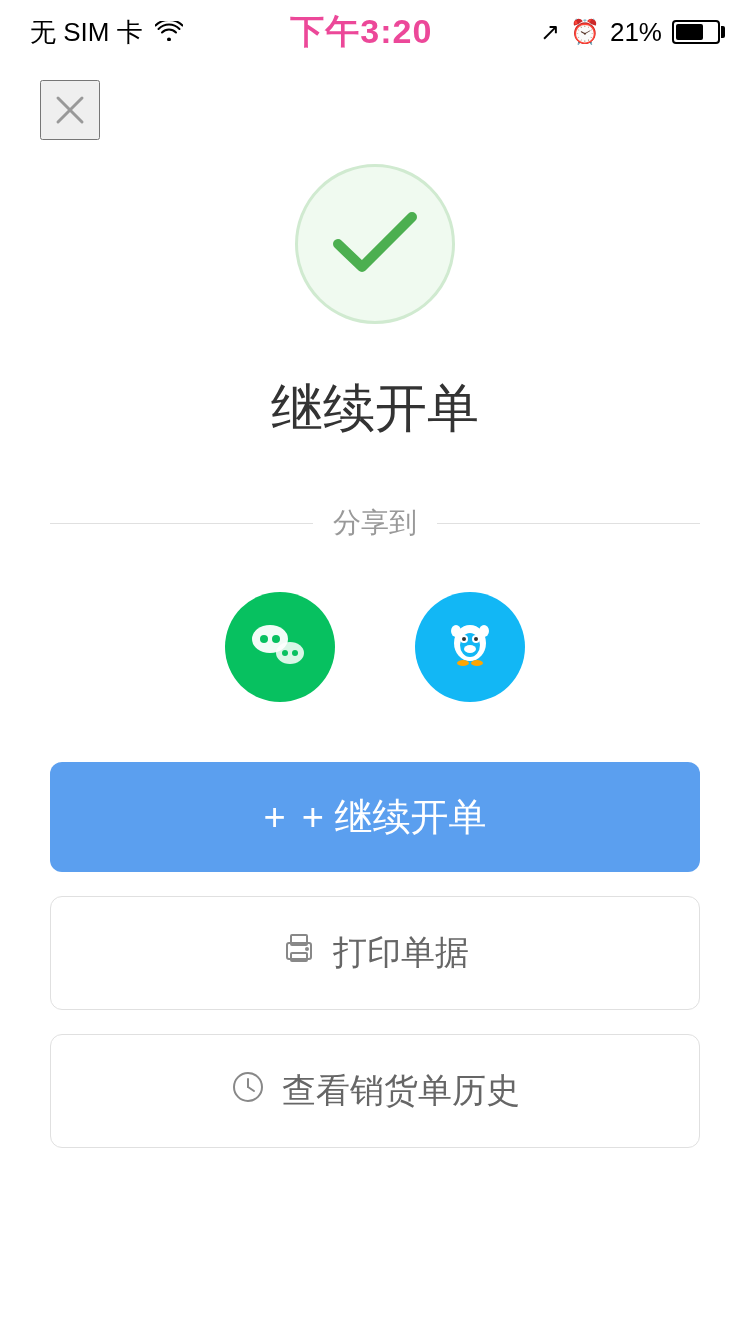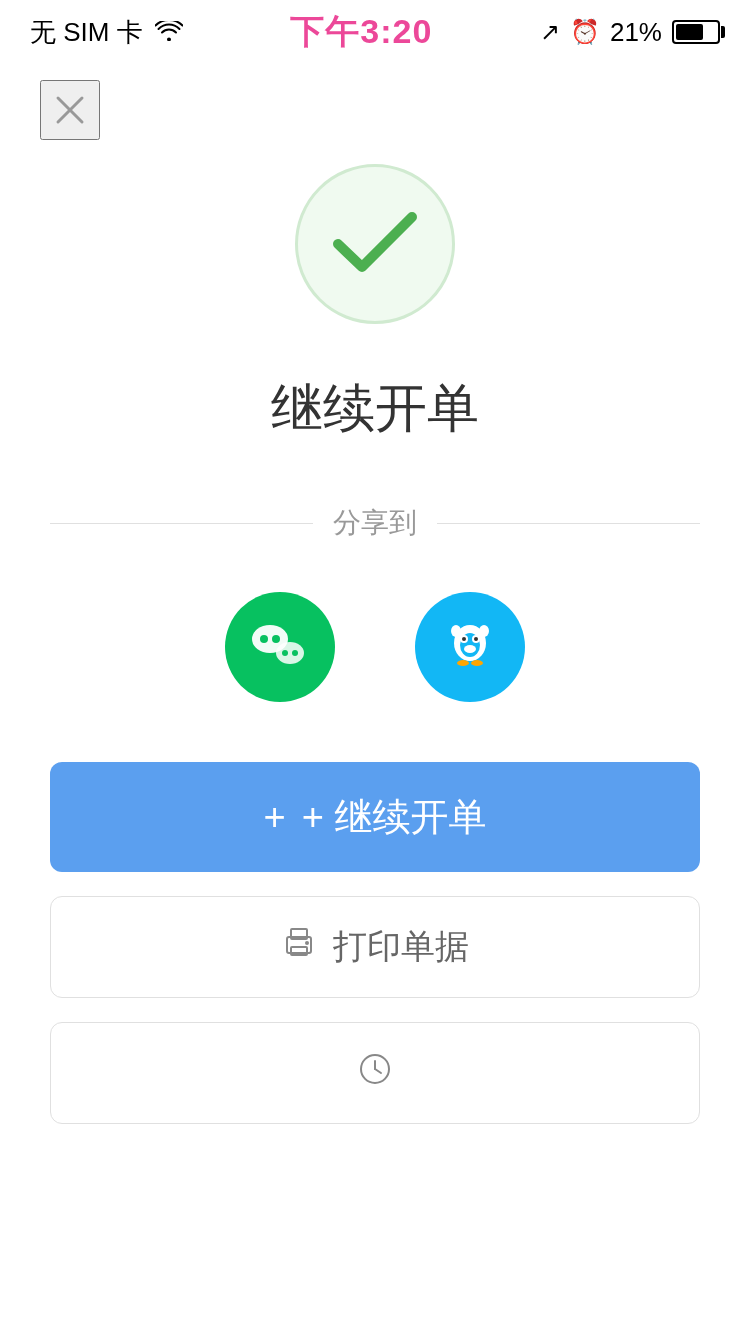--- a/index.html
+++ b/index.html
@@ -200,21 +200,21 @@
       align-items: center;
       justify-content: center;
       gap: 16px;
       cursor: pointer;
       font-size: 34px;
       color: #ffffff;
     }
 
     .btn-secondary {
       width: 100%;
-      height: 102px;
+      height: 114px;
       background: #ffffff;
       border: 1px solid #e0e0e0;
       border-radius: 12px;
       display: flex;
       align-items: center;
       justify-content: center;
       gap: 16px;
       cursor: pointer;
       font-size: 34px;
       color: #666;
@@ -324,16 +324,17 @@
     </button>
 
     <button class="btn-secondary">
       <span>
         <svg width="36" height="36" viewBox="0 0 36 36" fill="none" xmlns="http://www.w3.org/2000/svg">
           <circle cx="18" cy="18" r="14" stroke="#888" stroke-width="2" fill="none"></circle>
           <line x1="18" y1="18" x2="18" y2="10" stroke="#888" stroke-width="2" stroke-linecap="round"></line>
           <line x1="18" y1="18" x2="24" y2="22" stroke="#888" stroke-width="2" stroke-linecap="round"></line>
         </svg>
       </span>
+      <span>查看销货单历史</span>
     </button>
   </div>
 
 </div>
 
 </body></html>

